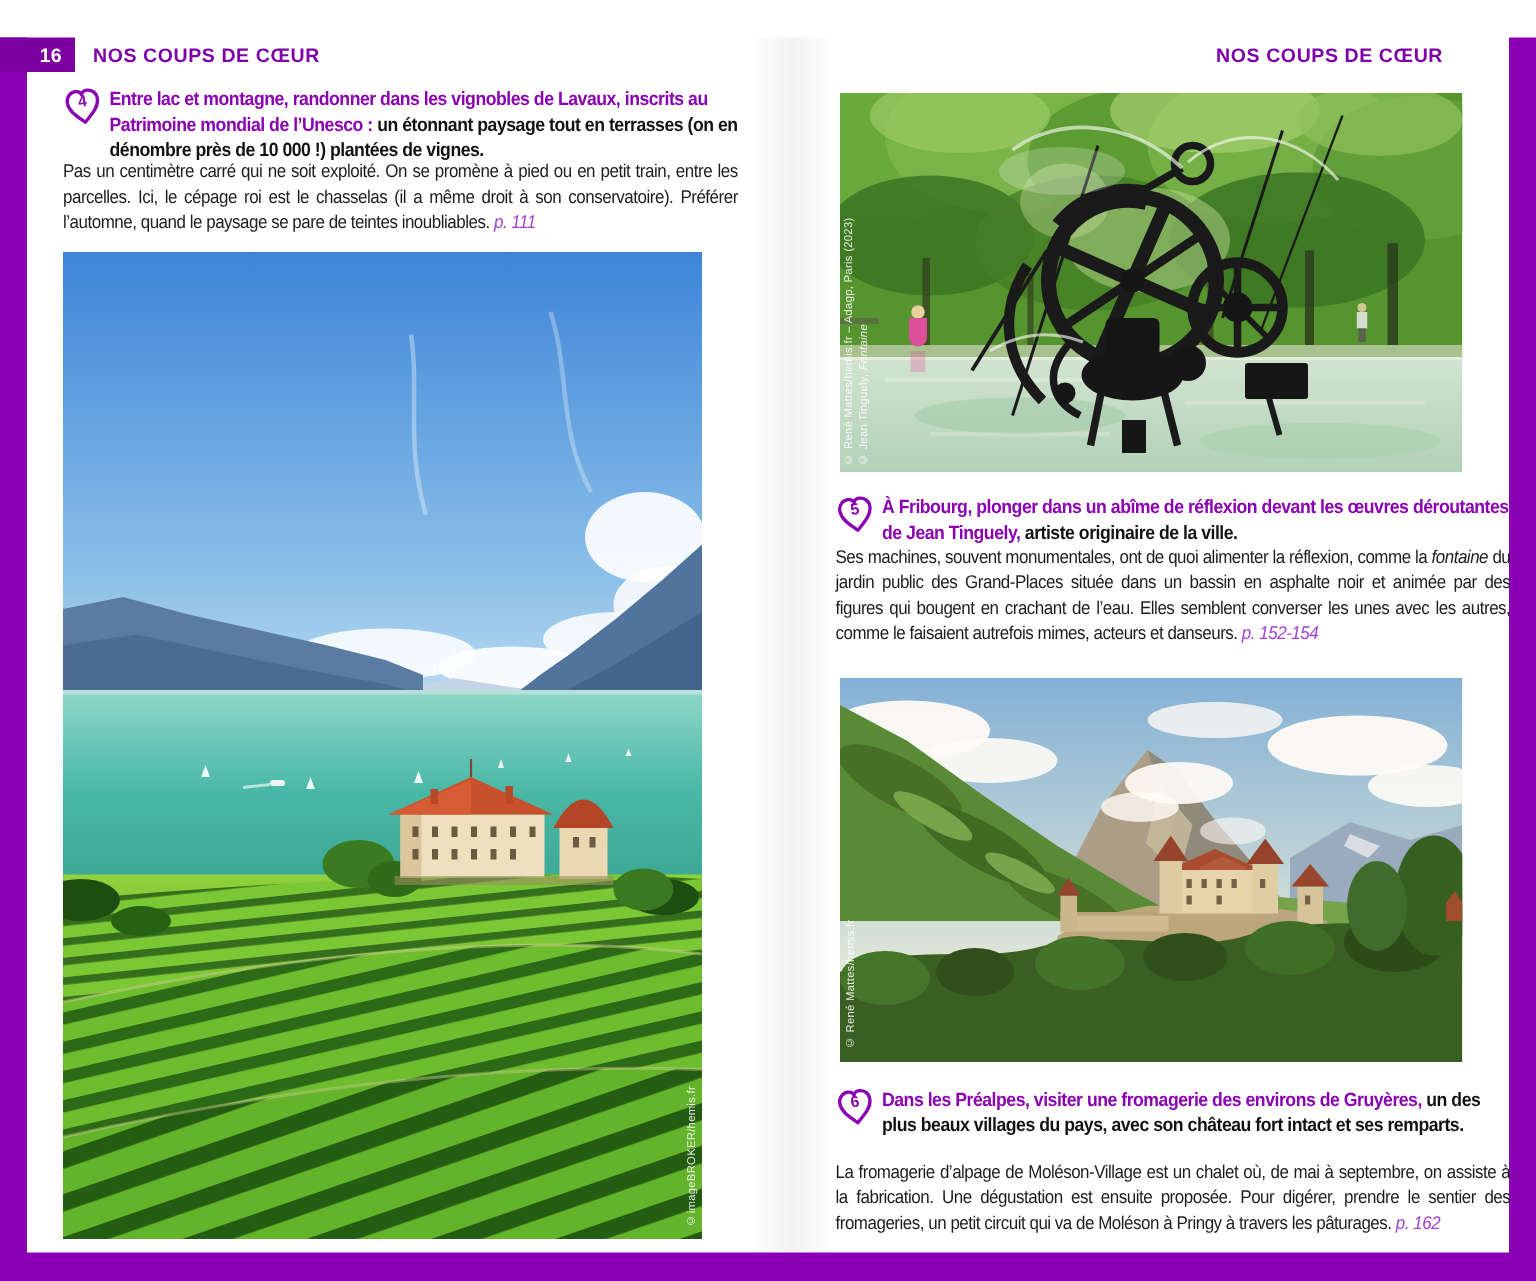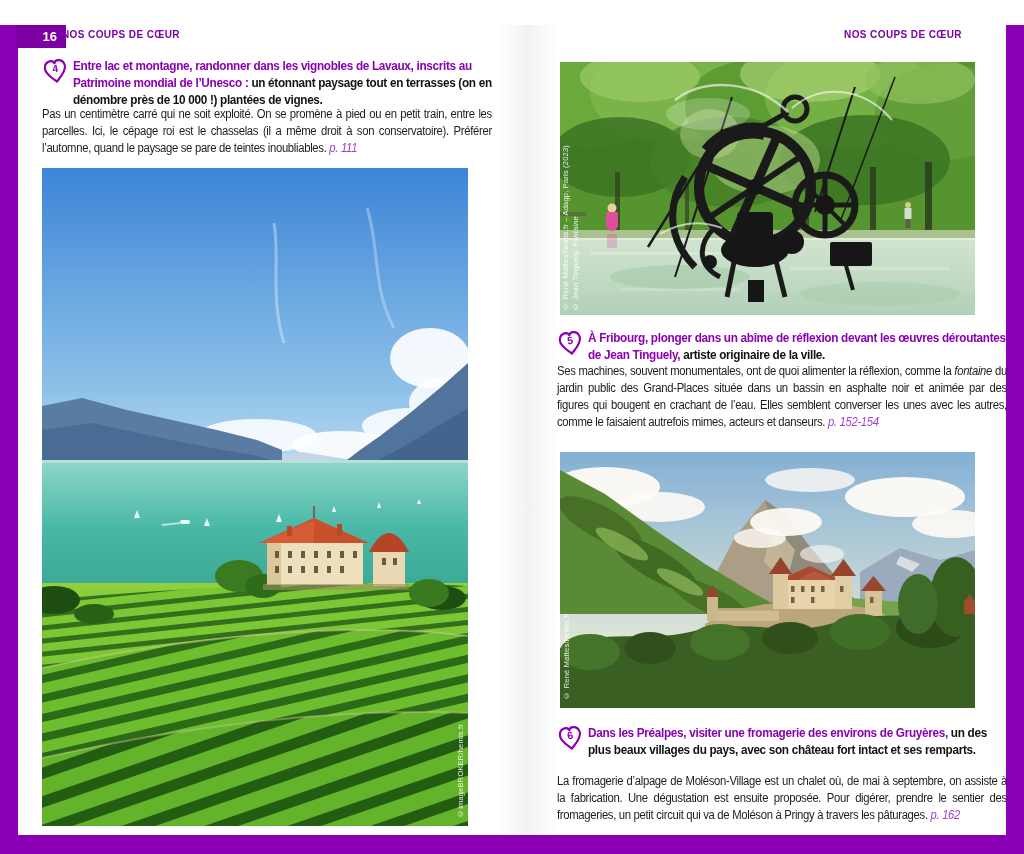--- a/index.html
+++ b/index.html
@@ -11,24 +11,24 @@
   }
   
   .edge-strip { position:absolute; top:25px; width:18px; height:829px; background:#8b00b4; }
   .edge-strip.left  { left:0; }
   .edge-strip.right { left:1006px; }
   .pnbox {
     position:absolute; top:25px; height:23px; background:#7c00a1;
     color:#fff; font-weight:bold; font-size:13px;
     display:flex; align-items:center; box-sizing:border-box;
   }
-  .pnbox.left  { left:0; width:50px; justify-content:flex-end; padding-right:9px;margin-left:16px; }
+  .pnbox.left  { left:0; width:50px; justify-content:flex-end; padding-right:9px; }
   .pnbox.right { left:1028px; width:42px; justify-content:flex-start; padding-left:9px; }
   .runhead {
-    position:absolute; top:29px; font-size:10px; font-weight:bold;
+    position:absolute; top:29px; font-size:13px; font-weight:bold;
     color:#7d00a8; letter-spacing:.4px;
   }
   .runhead.left  { left:62px; }
   .runhead.right { right:62px; }
   .bottom-bar { position:absolute; left:0; top:835px; width:1024px; height:19px; background:#8b00b4; }
   .spine { position:absolute; left:498px; top:25px; width:60px; height:810px;
     background:linear-gradient(90deg, rgba(90,90,110,0) 0%, rgba(90,90,110,.08) 50%, rgba(90,90,110,0) 100%); }
 
   
   .item { position:absolute; }

